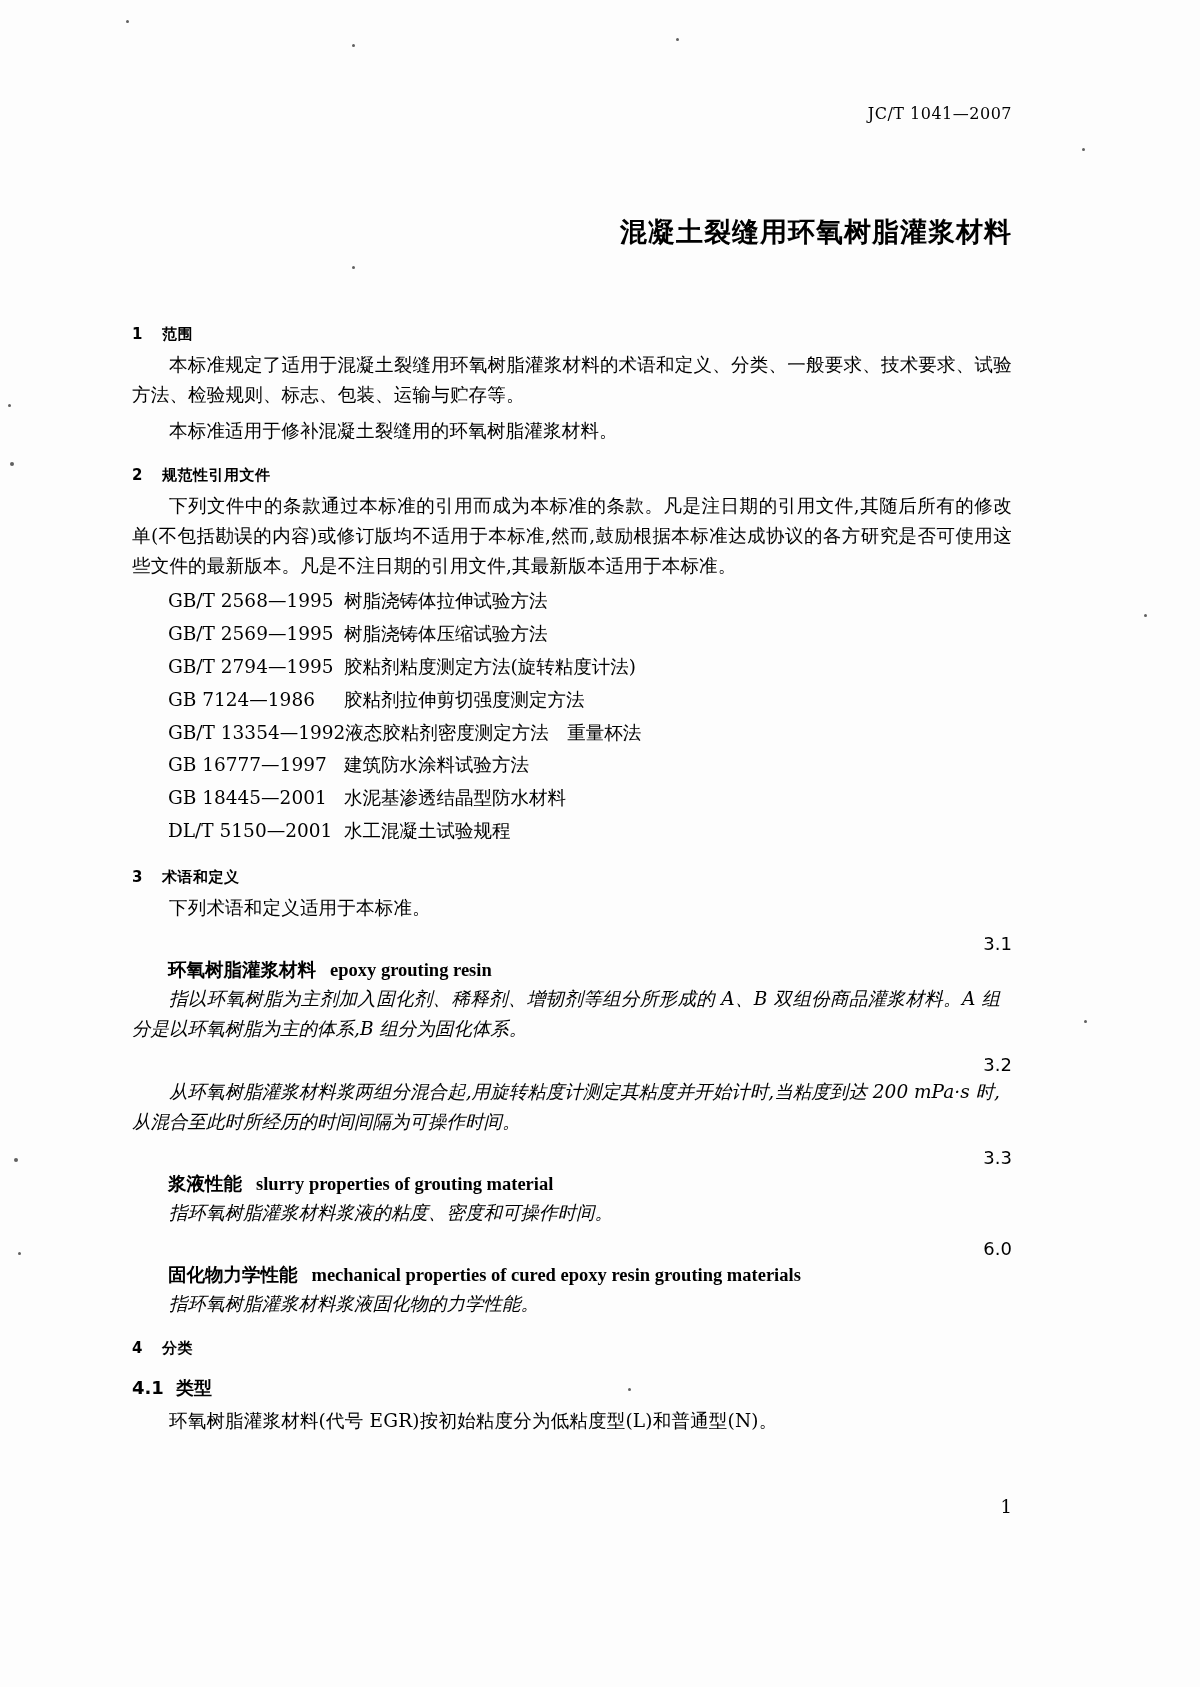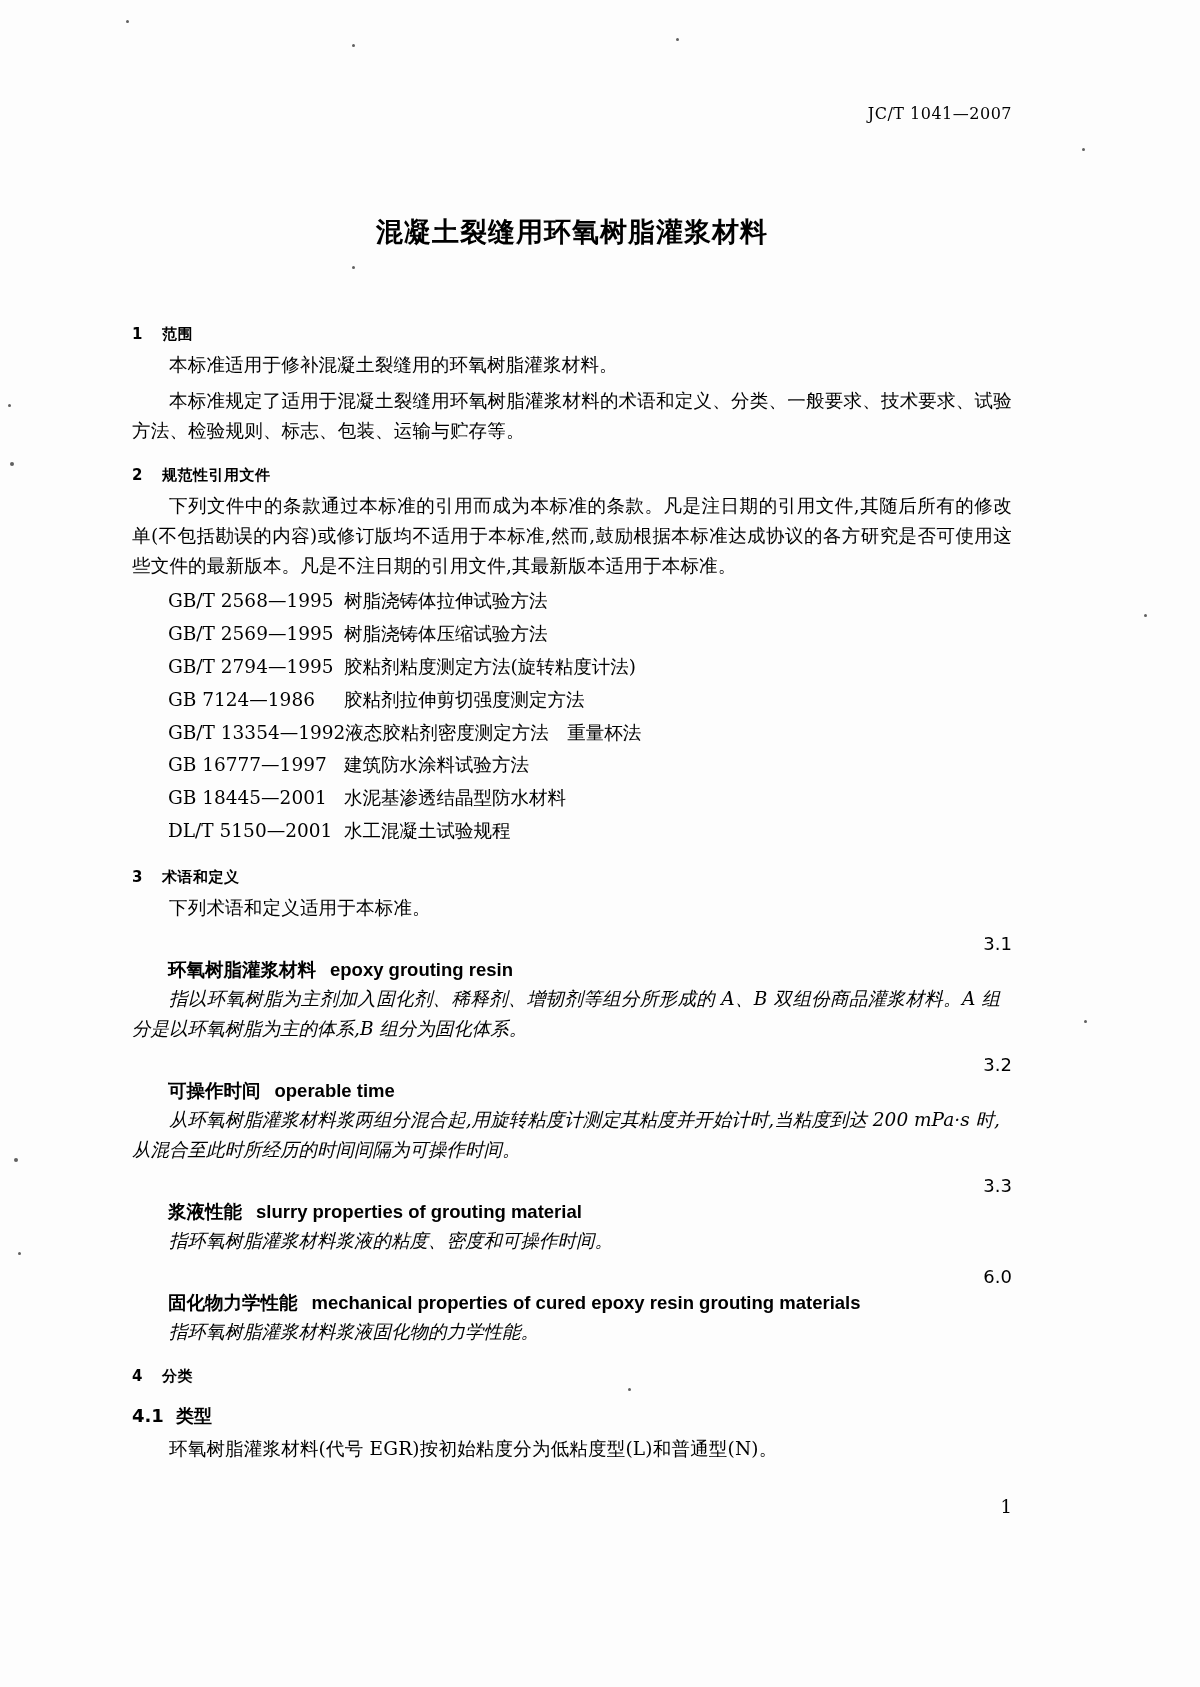--- a/index.html
+++ b/index.html
@@ -39,21 +39,21 @@
     font-size: 16px;
     letter-spacing: .5px;
     font-family: "DejaVu Serif", "Liberation Serif", serif;
     white-space: nowrap;
   }
   .doc-title {
     position: absolute;
     top: 196px;
     left: 0;
     width: 880px;
-    text-align: center;
+    text-align: right;
     font-size: 27px;
     font-weight: bold;
     letter-spacing: 1px;
     font-family: "DejaVu Sans", "Liberation Sans", sans-serif;
   }
   .body-area {
     position: absolute;
     top: 305px;
     left: 0;
     width: 880px;
@@ -104,21 +104,21 @@
     text-align: right;
   }
   .term-line {
     font-size: 18.5px;
     margin: 3px 0 0 0;
     padding-left: 36px;
     font-weight: bold;
     font-family: "DejaVu Sans", "Liberation Sans", sans-serif;
   }
   .term-en {
-    font-family: Liberation Sans, sans-serif;
+    font-family: Liberation Serif, serif;
     font-weight: bold;
     margin-left: 14px;
   }
   .term-def {
     font-size: 18.5px;
     line-height: 1.62;
     margin: 2px 12px 0 0;
     text-indent: 2em;
     text-align: justify;
     font-style: italic;
@@ -160,22 +160,22 @@
     <div class="std-code">JC/T 1041—2007</div>
 
     <h1 class="doc-title">混凝土裂缝用环氧树脂灌浆材料</h1>
 
     <div class="body-area">
 
       <div class="sec-wrap">
         <h2 class="sec">
           <span class="sec-num">1</span><span>范围</span>
         </h2>
+        <p class="para">本标准规定了适用于混凝土裂缝用环氧树脂灌浆材料的术语和定义、分类、一般要求、技术要求、试验方法、检验规则、标志、包装、运输与贮存等。</p>
         <p class="para tight">本标准适用于修补混凝土裂缝用的环氧树脂灌浆材料。</p>
-        <p class="para">本标准规定了适用于混凝土裂缝用环氧树脂灌浆材料的术语和定义、分类、一般要求、技术要求、试验方法、检验规则、标志、包装、运输与贮存等。</p>
       </div>
 
       <div class="sec-wrap">
         <h2 class="sec">
           <span class="sec-num">2</span><span>规范性引用文件</span>
         </h2>
         <p class="para">下列文件中的条款通过本标准的引用而成为本标准的条款。凡是注日期的引用文件,其随后所有的修改单(不包括勘误的内容)或修订版均不适用于本标准,然而,鼓励根据本标准达成协议的各方研究是否可使用这些文件的最新版本。凡是不注日期的引用文件,其最新版本适用于本标准。</p>
         <ul class="ref-list">
           <li><span class="ref-id">GB/T 2568—1995</span><span>树脂浇铸体拉伸试验方法</span></li>
           <li><span class="ref-id">GB/T 2569—1995</span><span>树脂浇铸体压缩试验方法</span></li>
@@ -197,23 +197,20 @@
         <div>
           <div class="clause-num">3.1</div>
           <div class="term-line">
             <span>环氧树脂灌浆材料</span><span class="term-en">epoxy grouting resin</span>
           </div>
           <p class="term-def">指以环氧树脂为主剂加入固化剂、稀释剂、增韧剂等组分所形成的 A、B 双组份商品灌浆材料。A 组分是以环氧树脂为主的体系,B 组分为固化体系。</p>
         </div>
 
         <div>
           <div class="clause-num">3.2</div>
-          <div class="term-line">
-            <span>可操作时间</span><span class="term-en">operable time</span>
-          </div>
           <p class="term-def">从环氧树脂灌浆材料浆两组分混合起,用旋转粘度计测定其粘度并开始计时,当粘度到达 200 mPa·s 时,从混合至此时所经历的时间间隔为可操作时间。</p>
         </div>
 
         <div>
           <div class="clause-num">3.3</div>
           <div class="term-line">
             <span>浆液性能</span><span class="term-en">slurry properties of grouting material</span>
           </div>
           <p class="term-def">指环氧树脂灌浆材料浆液的粘度、密度和可操作时间。</p>
         </div>

